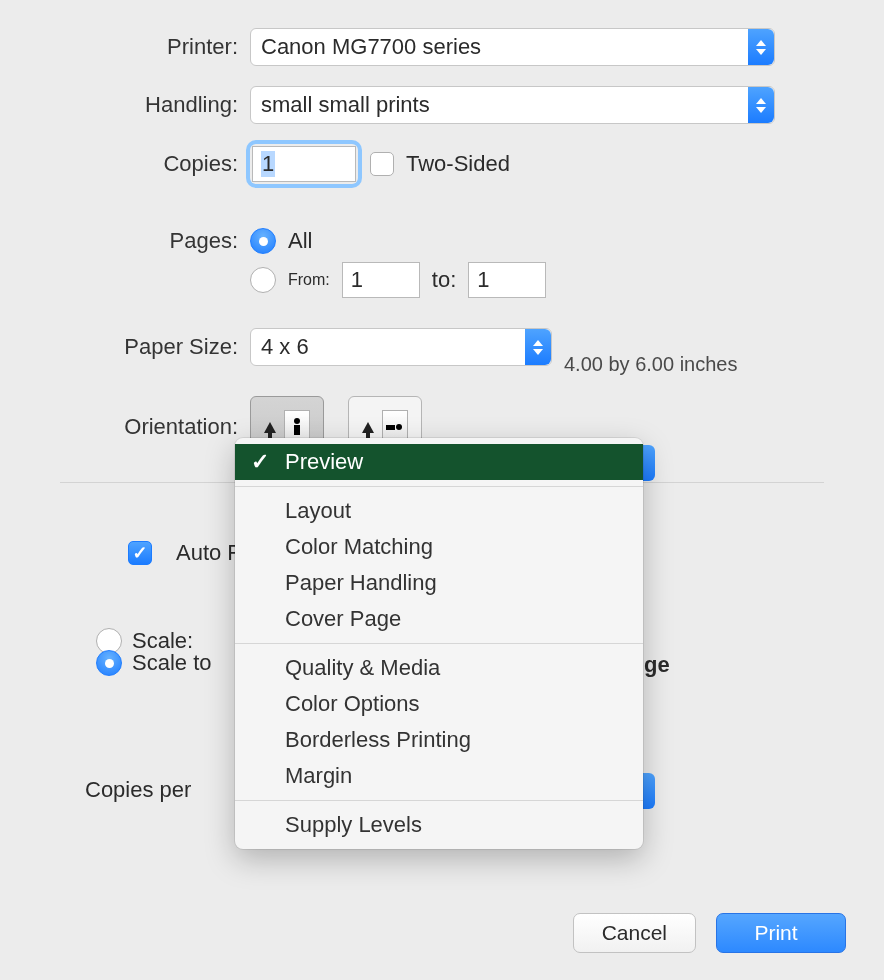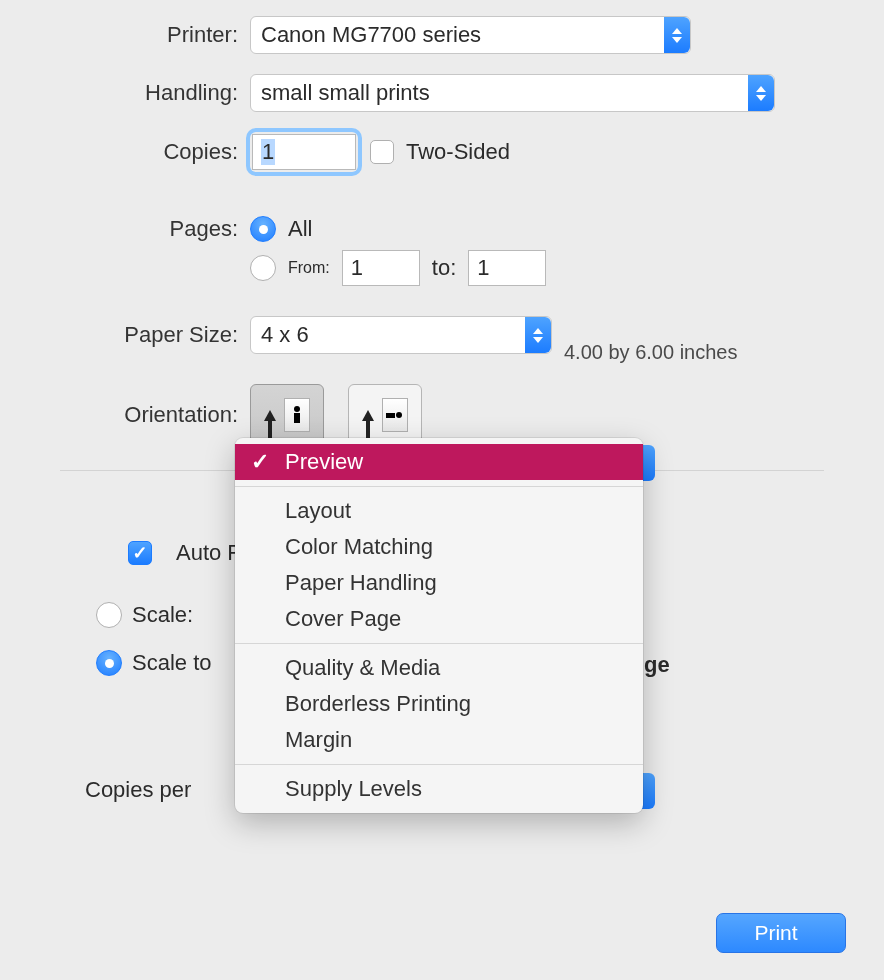--- a/index.html
+++ b/index.html
@@ -209,21 +209,21 @@
     padding: 6px 0;
     font-size: 22px;
     color: #333;
     z-index: 50;
   }
   .menu .item {
     padding: 5px 22px 5px 50px;
     position: relative;
   }
   .menu .item.selected {
-    background: #be185d;
+    background: #14532d;
     color: #fff;
   }
   .menu .item.selected::before {
     content: "✓";
     position: absolute;
     left: 16px;
     color: #fff;
     font-weight: bold;
   }
   .menu hr {
@@ -236,26 +236,26 @@
     position: absolute;
     width: 18px; height: 36px;
     background: linear-gradient(#4ea3ff,#1c7cff);
     border-top-right-radius: 6px;
     border-bottom-right-radius: 6px;
   }
 </style>
 </head>
 <body>
 
-<div style="padding-top:16px;">
+<div style="padding-top:28px;">
 
   <div class="row">
     <div class="label-col">Printer:</div>
     <div class="control-col">
-      <div class="popup" style="width:441px;">
+      <div class="popup" style="width:525px;">
         <span>Canon MG7700 series</span>
         <span class="stepper"></span>
       </div>
     </div>
   </div>
 
   <div class="row">
     <div class="label-col">Handling:</div>
     <div class="control-col">
       <div class="popup" style="width:525px;">
@@ -343,21 +343,21 @@
 
   <hr class="hr">
 
   <span class="stepper-blue-peek" style="left:637px; top:445px;"></span>
 
   <div style="position:absolute; left:96px; top:540px; display:flex; align-items:center; gap:24px;margin-left:32px;">
     <span class="checkbox checked"></span>
     <span style="font-size:22px;">Auto Rot</span>
   </div>
 
-  <div style="position:absolute; left:96px; top:602px; display:flex; align-items:center; gap:10px;">
+  <div style="position:absolute; left:96px; top:628px; display:flex; align-items:center; gap:10px;">
     <span class="radio"></span>
     <span style="font-size:22px;">Scale:</span>
   </div>
 
   <div style="position:absolute; left:96px; top:650px; display:flex; align-items:center; gap:10px;">
     <span class="radio selected"></span>
     <span style="font-size:22px;">Scale to</span>
   </div>
   <span style="position:absolute; left:644px; top:652px; font-size:22px;font-weight:bold;">ge</span>
 
@@ -368,21 +368,23 @@
 
 <div class="menu">
   <div class="item selected">Preview</div>
   <hr>
   <div class="item">Layout</div>
   <div class="item">Color Matching</div>
   <div class="item">Paper Handling</div>
   <div class="item">Cover Page</div>
   <hr>
   <div class="item">Quality &amp; Media</div>
+  <div class="item">Color Options</div>
   <div class="item">Borderless Printing</div>
   <div class="item">Margin</div>
   <hr>
   <div class="item">Supply Levels</div>
 </div>
 
 <div class="btn-row">
+  <div class="button">Cancel</div>
   <div class="button primary" style="width:130px;">Print</div>
 </div>
 
 </body></html>

